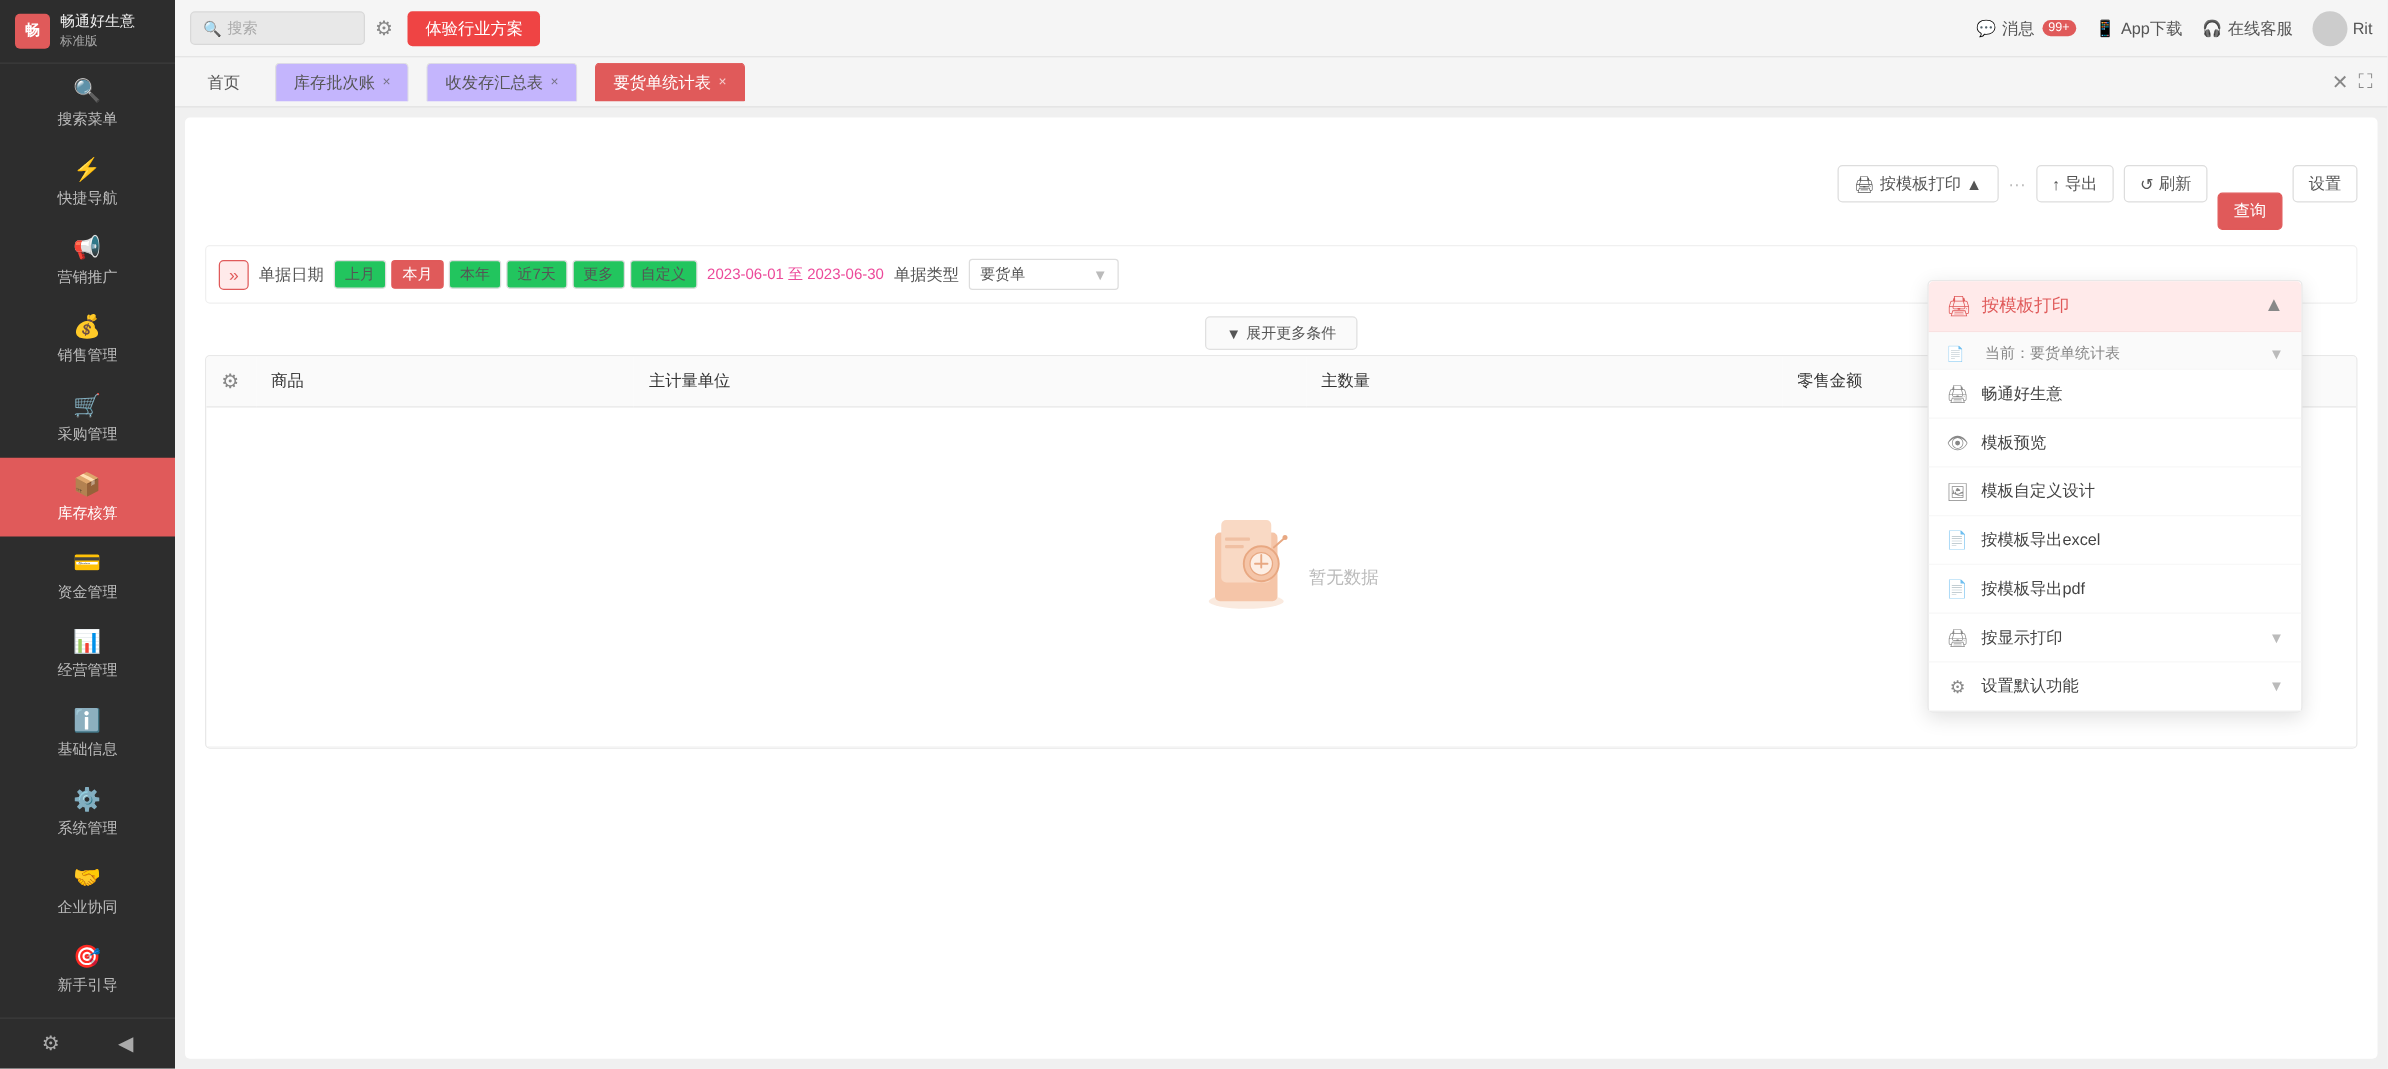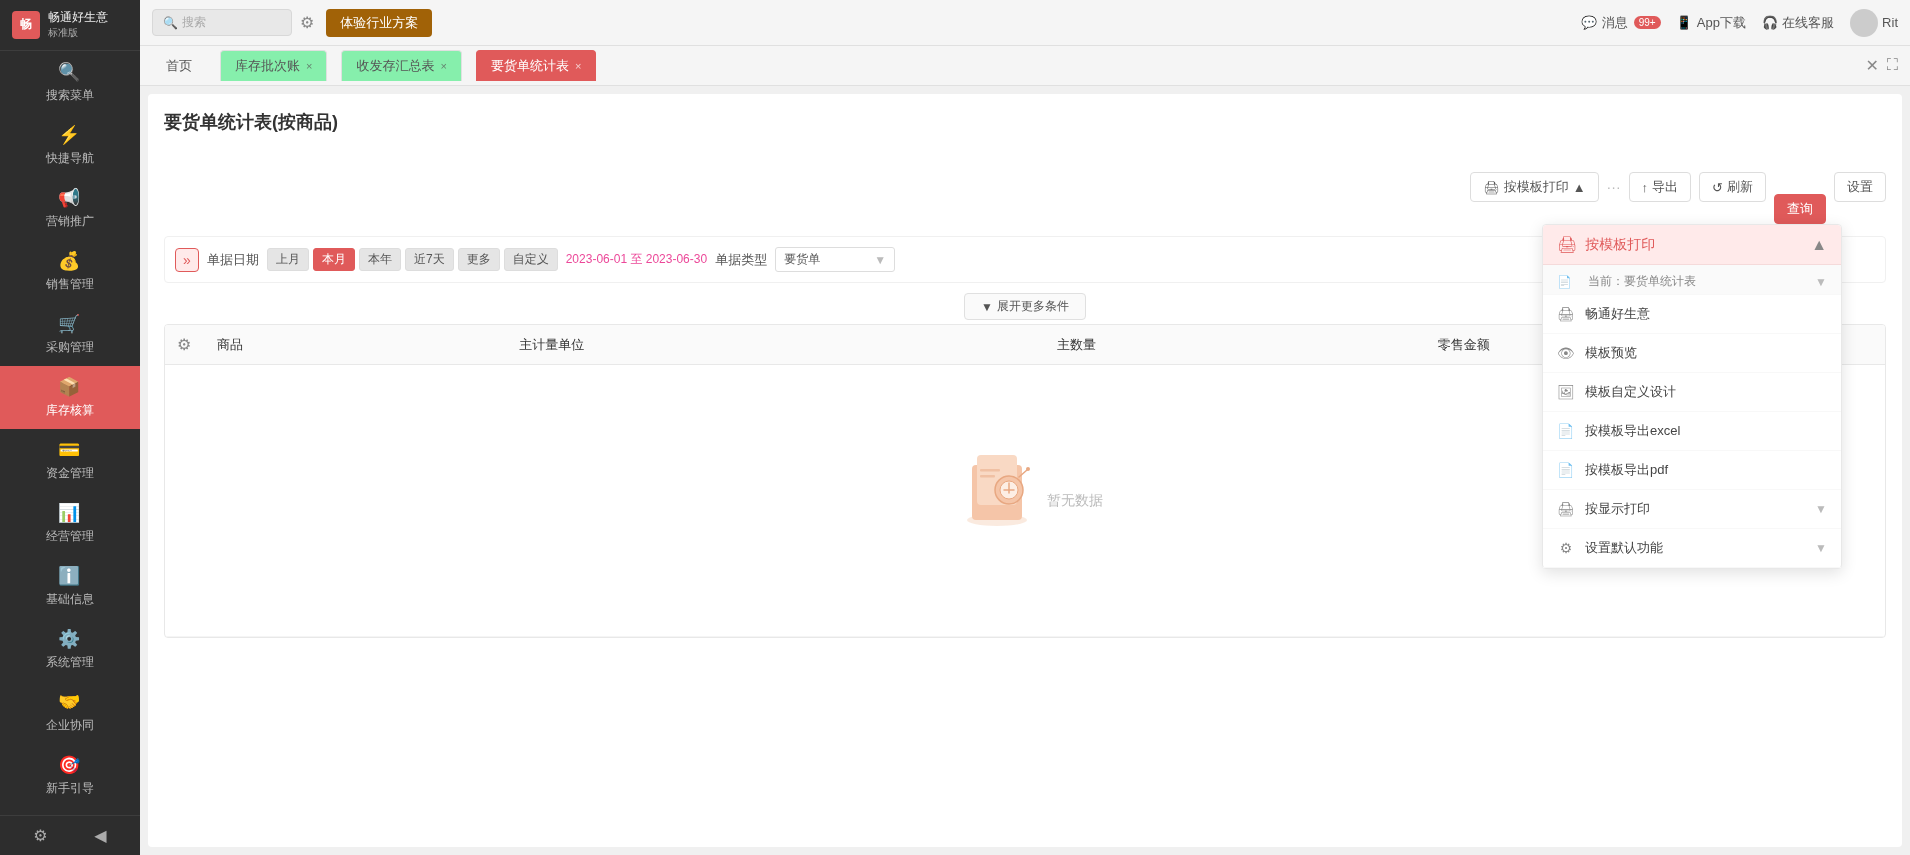--- a/index.html
+++ b/index.html
@@ -18,45 +18,45 @@
     .sidebar-bottom { padding: 10px; display: flex; justify-content: space-around; border-top: 1px solid #3d3d3d; }
     .sidebar-bottom-btn { color: #aaa; cursor: pointer; font-size: 16px; }
 
     
     .main { flex: 1; display: flex; flex-direction: column; overflow: hidden; background: #f0f0f0; }
 
     
     .topbar { height: 46px; background: #f5f5f5; display: flex; align-items: center; padding: 0 12px; gap: 8px; border-bottom: 1px solid #e0e0e0; flex-shrink: 0; }
     .topbar-search { background: #e8e8e8; border: 1px solid #d8d8d8; border-radius: 4px; padding: 4px 10px; color: #999; font-size: 12px; width: 140px; display: flex; align-items: center; gap: 4px; }
     .topbar-gear { color: #888; cursor: pointer; font-size: 16px; }
-    .topbar-trial-btn { background: #a16207; color: white; border: none; border-radius: 4px; padding: 5px 14px; font-size: 13px; cursor: pointer; margin-left: 4px; }
+    .topbar-trial-btn { background: #ef4444; color: white; border: none; border-radius: 4px; padding: 5px 14px; font-size: 13px; cursor: pointer; margin-left: 4px; }
     .topbar-right { margin-left: auto; display: flex; align-items: center; gap: 16px; color: #555; font-size: 13px; }
     .topbar-right-item { display: flex; align-items: center; gap: 4px; cursor: pointer; }
     .badge { background: #e05a5a; color: white; border-radius: 10px; font-size: 10px; padding: 1px 5px; margin-left: 2px; }
     .topbar-avatar { width: 28px; height: 28px; background: #ccc; border-radius: 50%; }
 
     
     .tabs { height: 40px; background: #f5f5f5; display: flex; align-items: center; padding: 0 12px; gap: 14px; border-bottom: 1px solid #e0e0e0; flex-shrink: 0; }
-    .tab { padding: 6px 14px; font-size: 13px; color: #555; cursor: pointer; border-radius: 4px 4px 0 0; display: flex; align-items: center; gap: 6px; background: #86efac; border: 1px solid #e0e0e0; border-bottom: none; }
+    .tab { padding: 6px 14px; font-size: 13px; color: #555; cursor: pointer; border-radius: 4px 4px 0 0; display: flex; align-items: center; gap: 6px; background: #c4b5fd; border: 1px solid #e0e0e0; border-bottom: none; }
     .tab.active { background: #e05a5a; color: white; border-color: #e05a5a; }
     .tab-home { background: transparent; border: none; color: #555; }
     .tab-close { font-size: 11px; opacity: 0.7; cursor: pointer; }
     .window-controls { margin-left: auto; display: flex; gap: 8px; color: #888; font-size: 16px; cursor: pointer; }
 
     
     .content { flex: 1; background: white; margin: 8px; border-radius: 4px; overflow: auto; position: relative; padding: 16px; }
 
     .page-title { font-size: 18px; font-weight: bold; color: #333; margin-bottom: 16px; }
 
     
     .filter-bar { display: flex; align-items: center; gap: 8px; padding: 10px; background: #fff; border: 1px solid #f0f0f0; border-radius: 4px; margin-bottom: 10px; flex-wrap: wrap; }
     .filter-expand-btn { color: #e05a5a; background: #ffeaea; border: 1px solid #e05a5a; border-radius: 4px; padding: 2px 8px; font-size: 14px; cursor: pointer; width: 24px; height: 24px; display: flex; align-items: center; justify-content: center; }
     .filter-label { color: #555; font-size: 13px; white-space: nowrap; }
     .filter-date-group { display: flex; align-items: center; gap: 4px; }
-    .filter-btn { padding: 2px 8px; border: 1px solid #ddd; border-radius: 3px; cursor: pointer; font-size: 12px; color: #555; background: #e5e5e5; }
+    .filter-btn { padding: 2px 8px; border: 1px solid #ddd; border-radius: 3px; cursor: pointer; font-size: 12px; color: #555; background: #22c55e; }
     .filter-btn.active { background: #e05a5a; color: white; border-color: #e05a5a; }
     .filter-date-range { font-size: 12px; color: #ec4899; }
     .filter-select { border: 1px solid #ddd; border-radius: 3px; padding: 3px 8px; font-size: 12px; color: #555; display: flex; align-items: center; gap: 4px; background: white; min-width: 120px; cursor: pointer; }
     .filter-type-label { color: #555; font-size: 13px; }
 
     .expand-more-bar { display: flex; justify-content: center; margin: 4px 0; }
     .expand-more-btn { color: #555; font-size: 12px; cursor: pointer; display: flex; align-items: center; gap: 4px; padding: 4px 16px; border: 1px solid #e0e0e0; border-radius: 4px; background: #fafafa; }
 
     
     .table-container { border: 1px solid #e8e8e8; border-radius: 4px; overflow: auto; }
@@ -210,21 +210,20 @@
       <span class="tab-close">×</span>
     </div>
     <div class="window-controls">
       <span>✕</span>
       <span>⛶</span>
     </div>
   </div>
 
   <div class="content">
 
-    <div class="page-title">要货单统计表(按商品)</div>
 
     <div class="content-toolbar">
       <button class="toolbar-btn">
         <span>🖨</span>
         <span>按模板打印</span>
         <span>▲</span>
       </button>
       <span style="color:#bbb;font-size:14px;">···</span>
       <button class="toolbar-btn">
         <span>↑</span>

